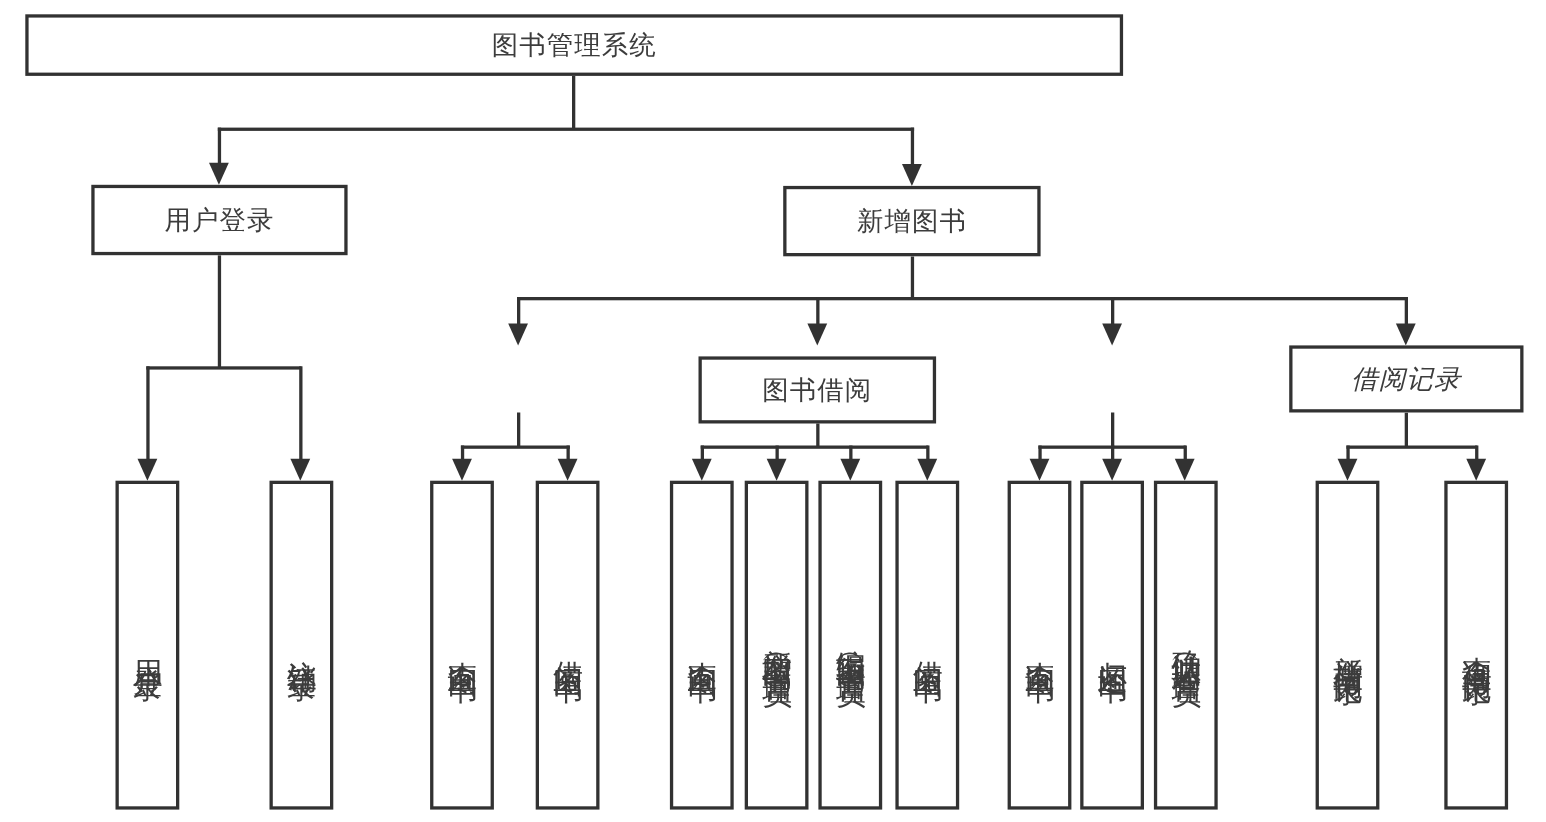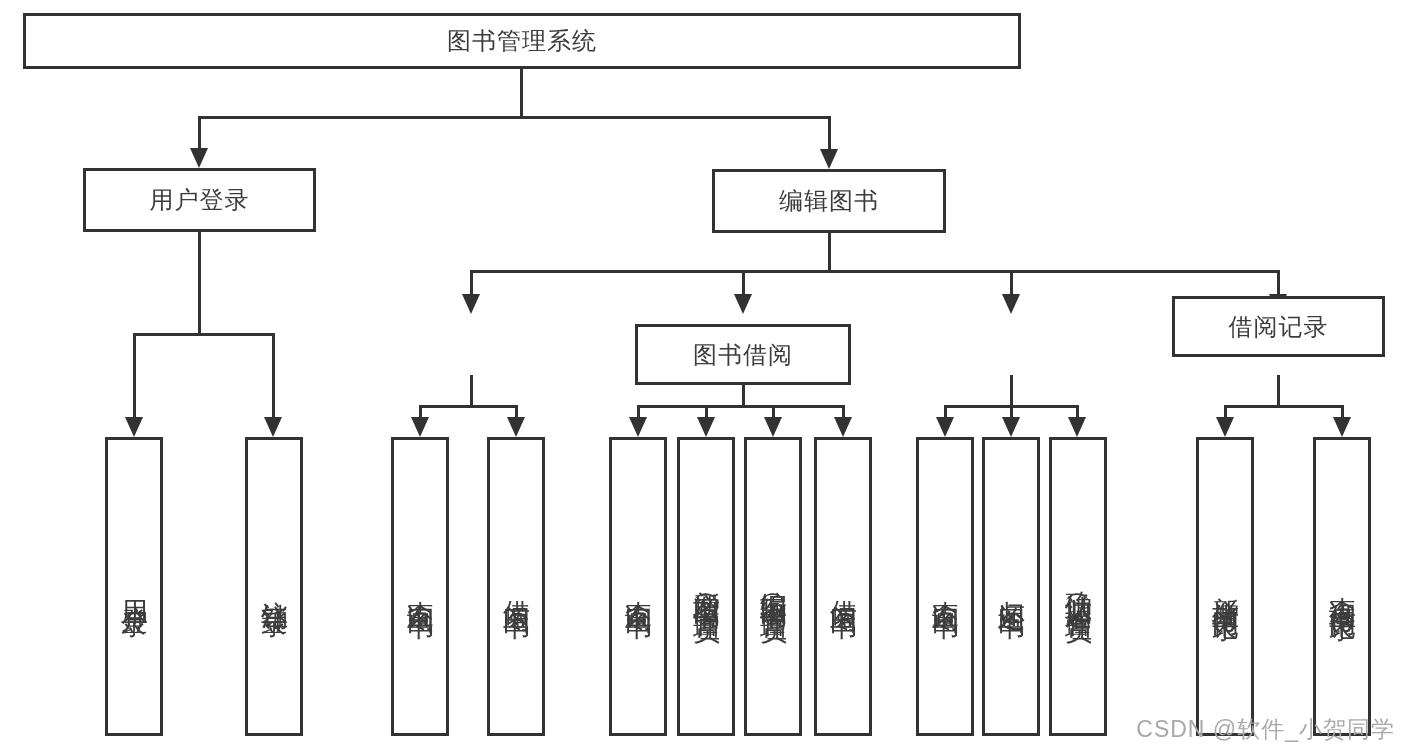--- a/index.html
+++ b/index.html
@@ -79,21 +79,21 @@
   <div class="hl" style="left:198px; top:116px; width:633px;"></div>
   <div class="vl" style="left:198px; top:116px; height:34px;"></div>
   <div class="tri" style="left:190px; top:148px;"></div>
   <div class="vl" style="left:828px; top:116px; height:34px;"></div>
   <div class="tri" style="left:820px; top:149px;"></div>
 
   <div class="hbox" style="left:83px; top:168px; width:233px; height:64px;">
     <span>用户登录</span>
   </div>
   <div class="hbox" style="left:712px; top:169px; width:234px; height:64px;">
-    <span>编辑图书</span>
+    <span>新增图书</span>
   </div>
 
   <div class="vl" style="left:198px; top:232px; height:103px;"></div>
   <div class="hl" style="left:133px; top:333px; width:141px;"></div>
   <div class="vl" style="left:133px; top:333px; height:86px;"></div>
   <div class="tri" style="left:125px; top:417px;"></div>
   <div class="vl" style="left:272px; top:333px; height:86px;"></div>
   <div class="tri" style="left:264px; top:417px;"></div>
 
   <div class="vl" style="left:828px; top:233px; height:39px;"></div>
@@ -103,21 +103,21 @@
   <div class="vl" style="left:742px; top:270px; height:26px;"></div>
   <div class="tri" style="left:734px; top:294px;"></div>
   <div class="vl" style="left:1010px; top:270px; height:26px;"></div>
   <div class="tri" style="left:1002px; top:294px;"></div>
   <div class="vl" style="left:1277px; top:270px; height:26px;"></div>
   <div class="tri" style="left:1269px; top:294px;"></div>
 
   <div class="hbox" style="left:635px; top:324px; width:216px; height:61px;">
     <span>图书借阅</span>
   </div>
-  <div class="hbox" style="left:1172px; top:296px; width:213px; height:61px;">
+  <div class="hbox" style="left:1172px; top:314px; width:213px; height:61px;font-style:italic;">
     <span>借阅记录</span>
   </div>
 
   <div class="vl" style="left:470px; top:375px; height:32px;"></div>
   <div class="hl" style="left:419px; top:405px; width:99px;"></div>
   <div class="vl" style="left:419px; top:405px; height:14px;"></div>
   <div class="tri" style="left:411px; top:417px;"></div>
   <div class="vl" style="left:515px; top:405px; height:14px;"></div>
   <div class="tri" style="left:507px; top:417px;"></div>
 
@@ -185,15 +185,14 @@
     <span class="vtext">确认归还（管理员）</span>
   </div>
 
   <div class="vbox" style="left:1196px;">
     <span class="vtext">新增借阅记录</span>
   </div>
   <div class="vbox" style="left:1313px;">
     <span class="vtext">查询借阅记录</span>
   </div>
 
-  <div class="watermark">CSDN @软件_小贺同学</div>
 
 </div>
 
 </body></html>

